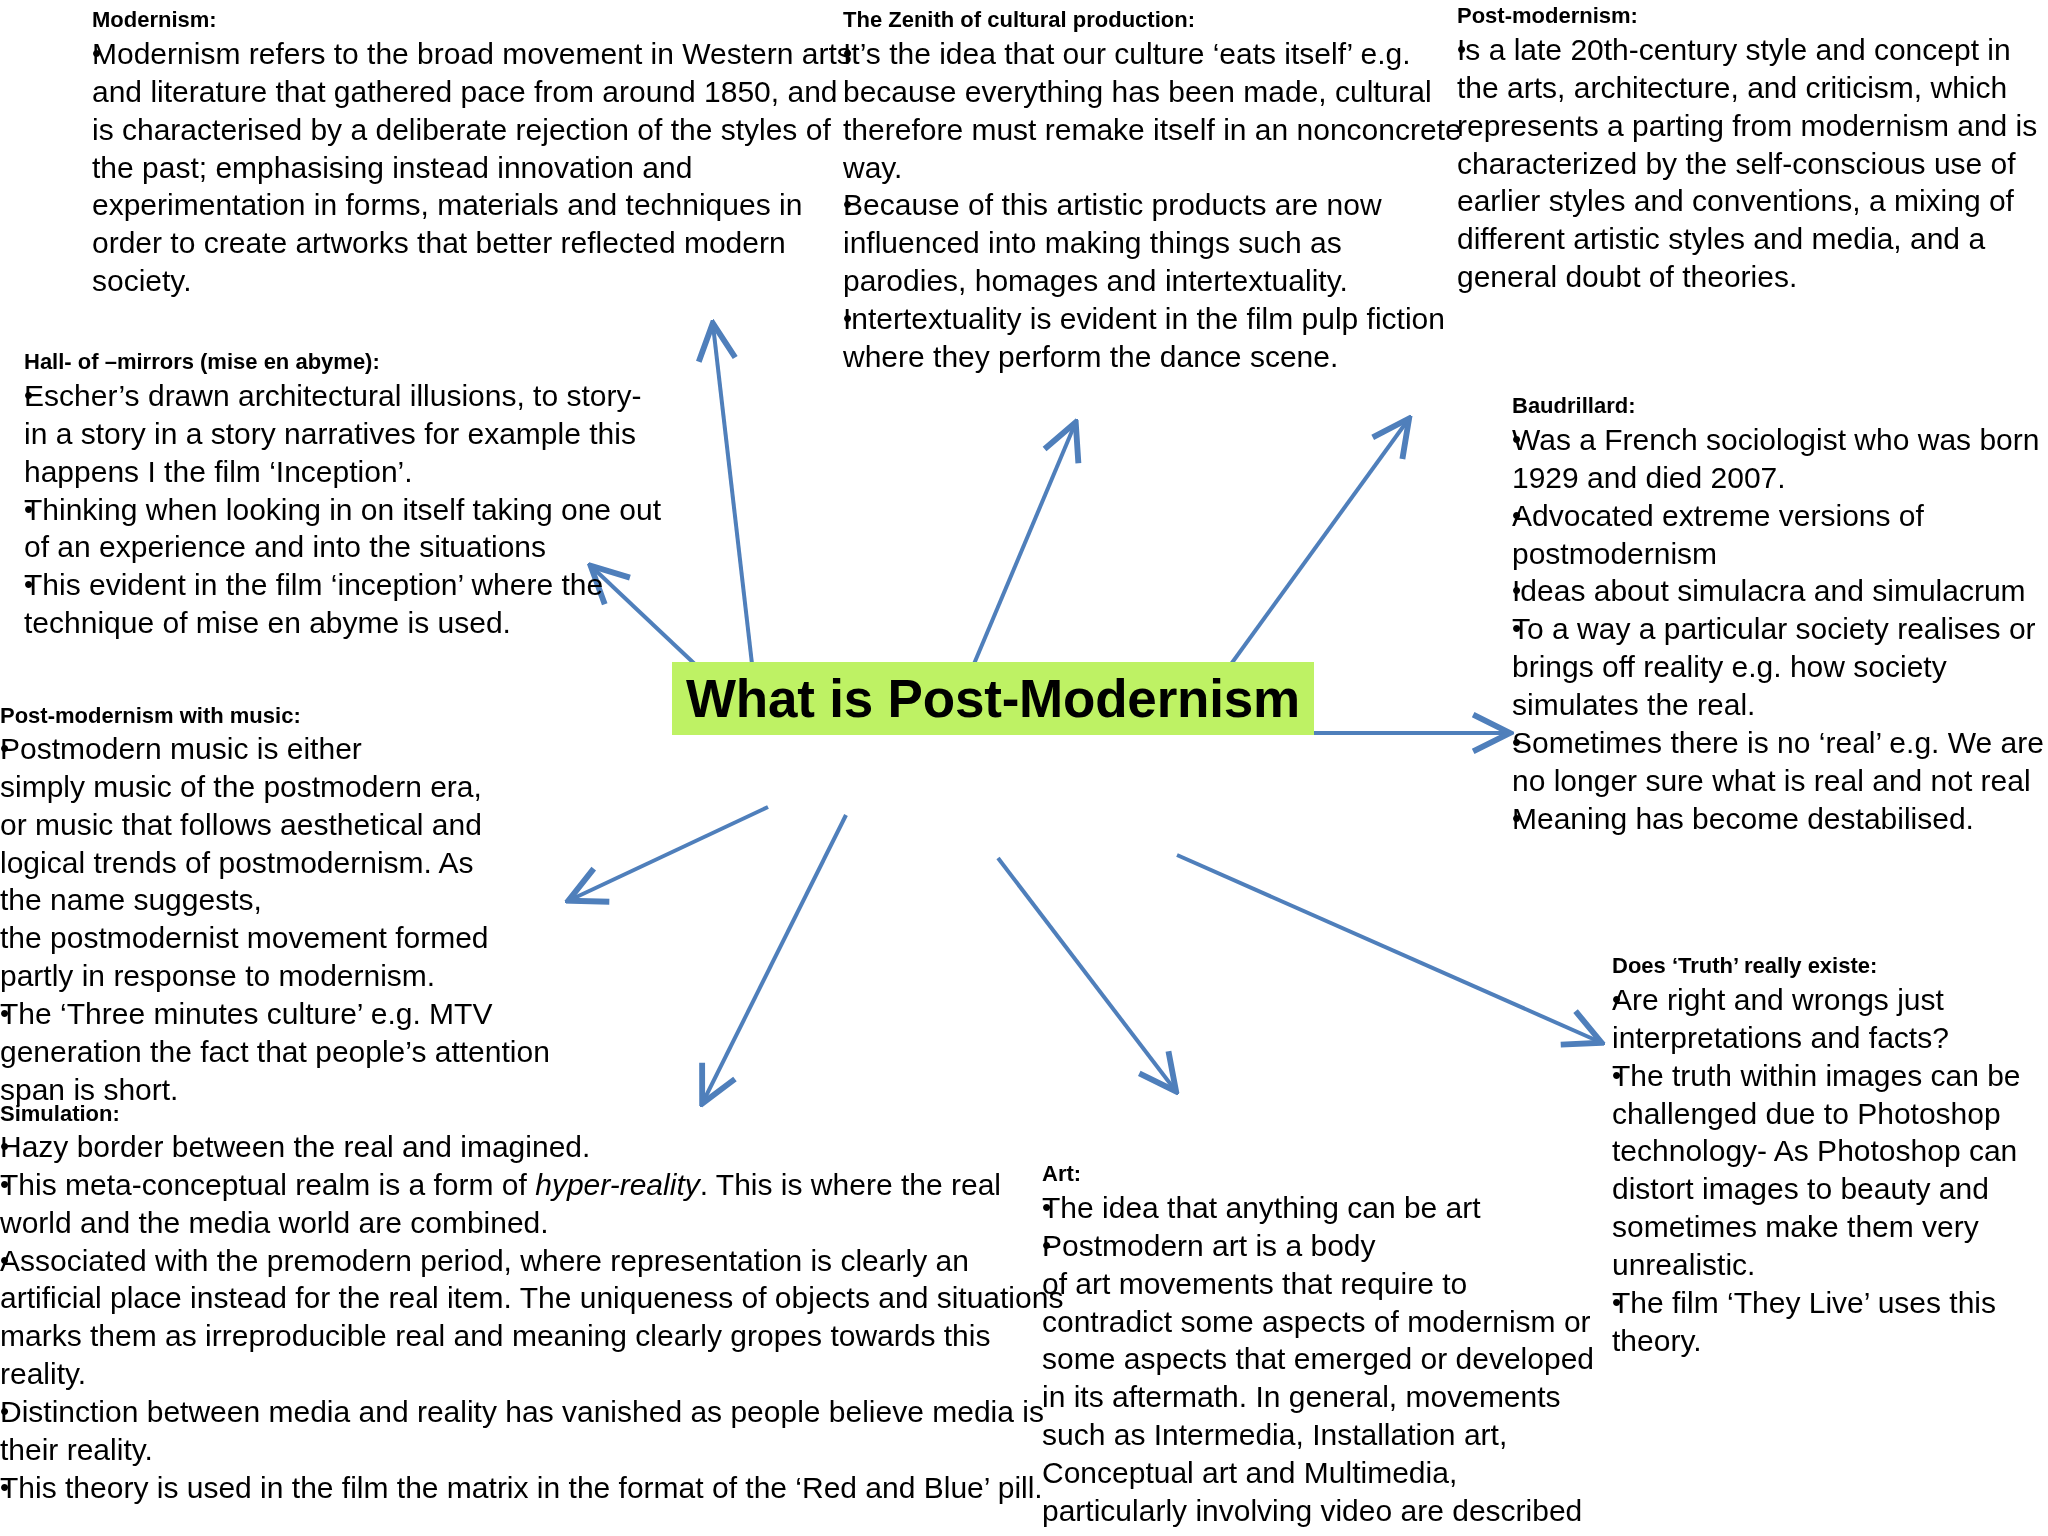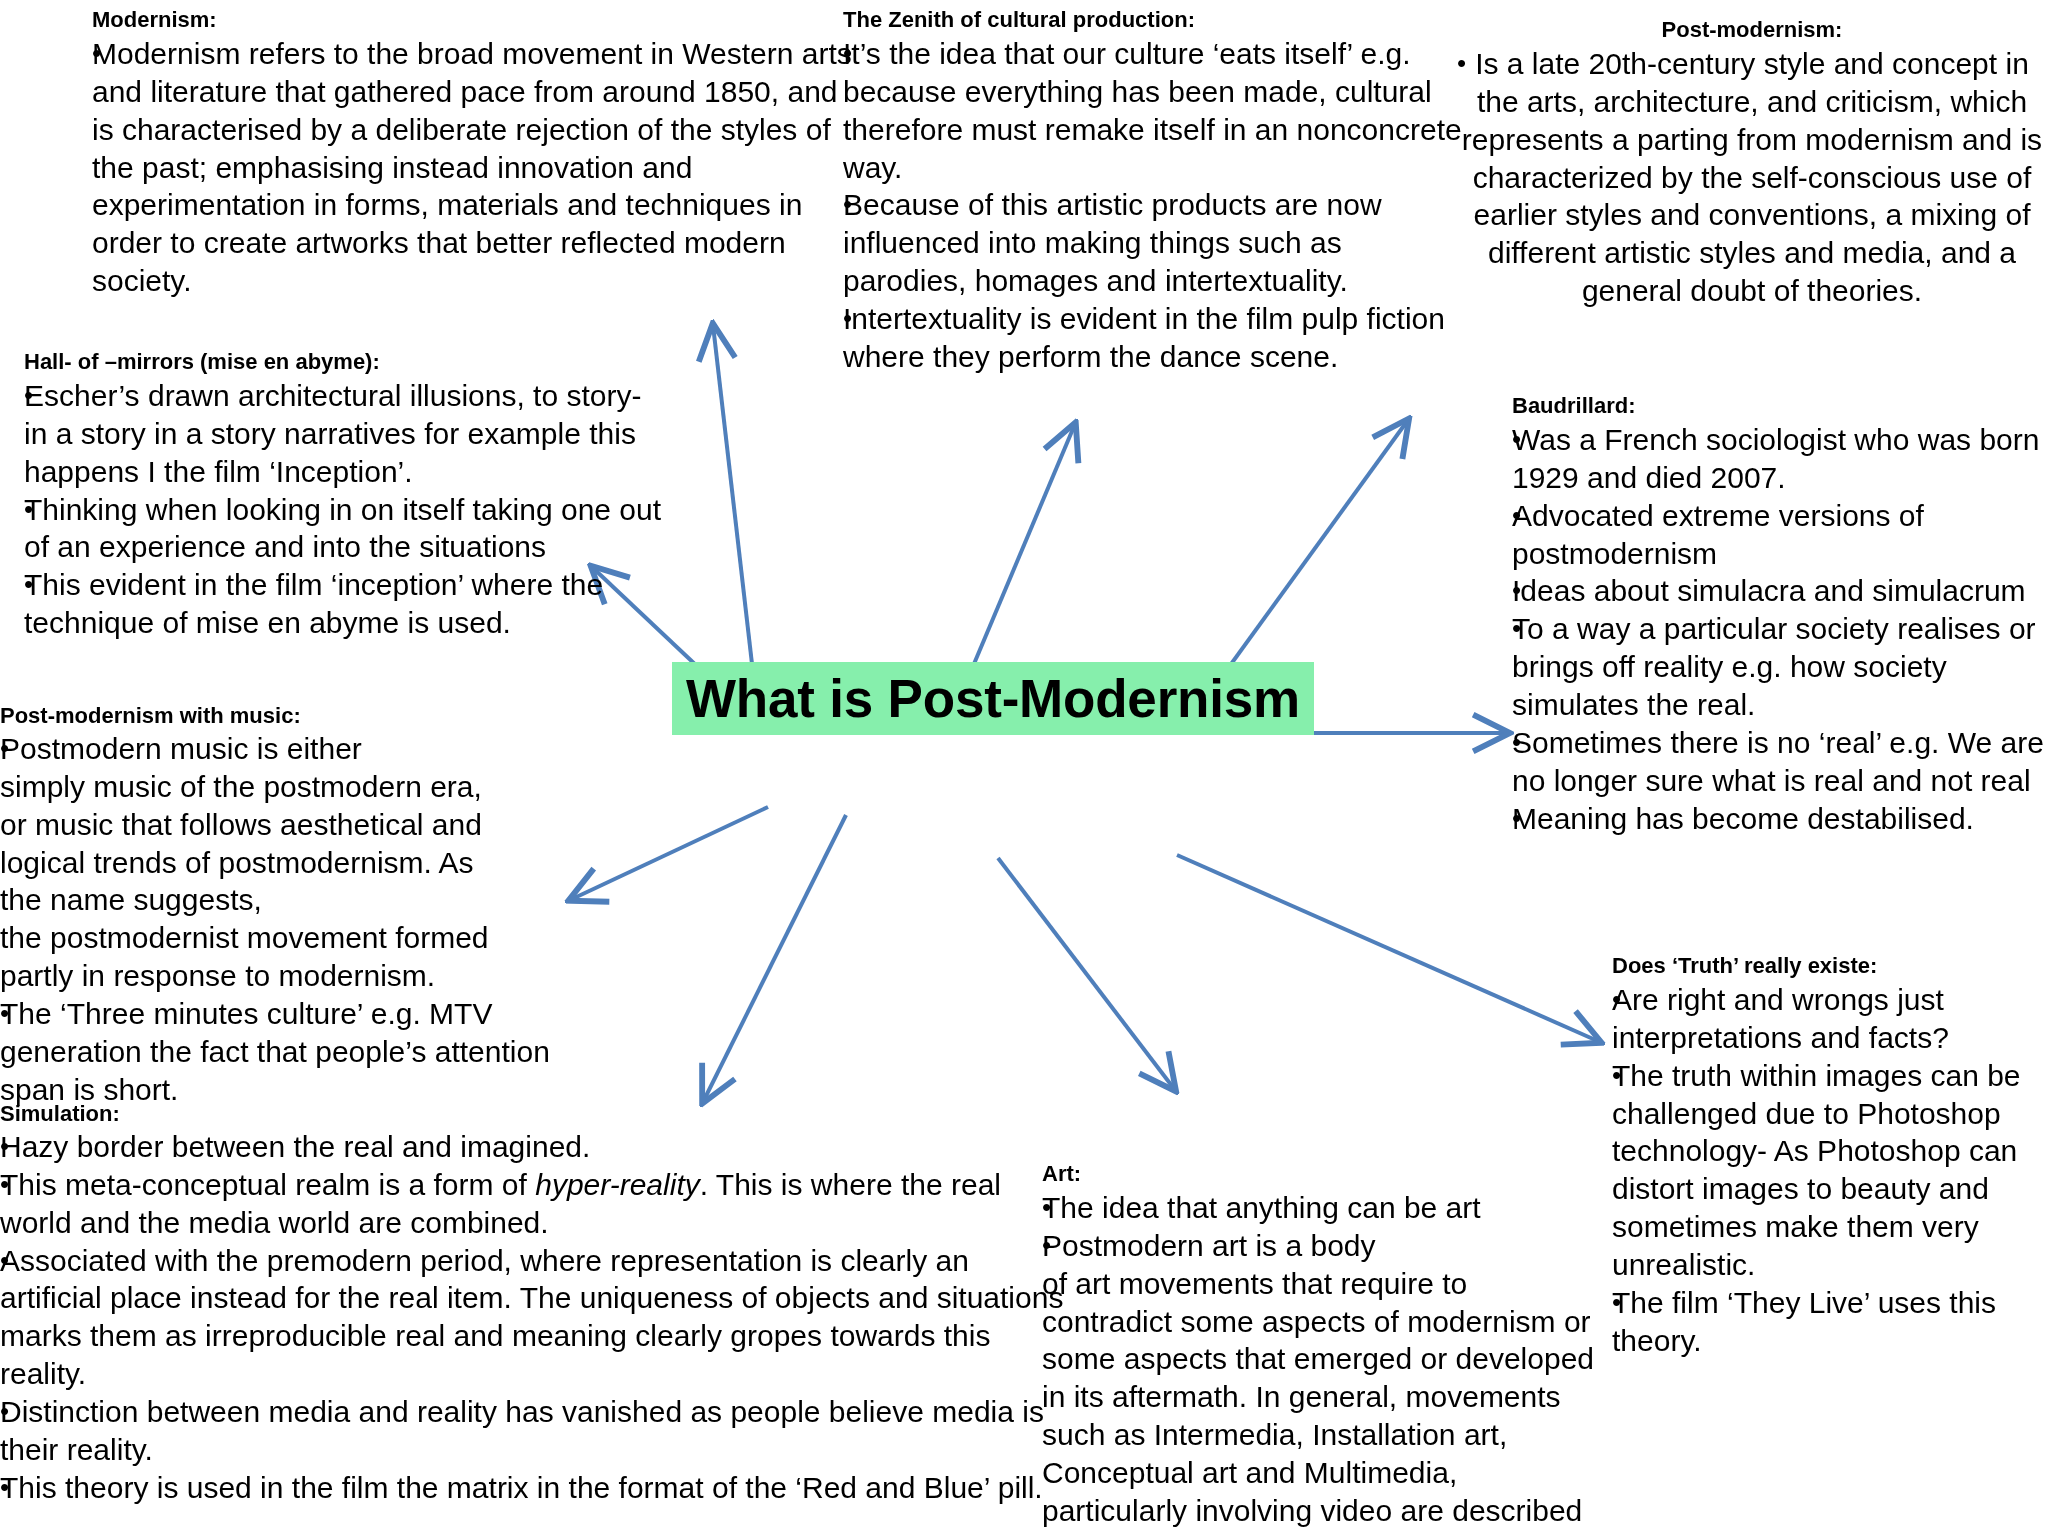--- a/index.html
+++ b/index.html
@@ -67,33 +67,33 @@
   .ind-mid > li { padding-left: 60px; }
   .ind-mid > li > .bul { left: 16px; }
 
   .center-title {
     position: absolute;
     z-index: 3;
     font-weight: bold;
     font-size: 53px;
     letter-spacing: -0.2px;
     white-space: nowrap;
-    background: #86efac;
+    background: #bef264;
     padding: 6px 14px;
   }
   em.ital { font-style: italic; }
 
   
   #blk-modernism      { left: 92px;   top: 6px;    width: 760px; }
   #blk-hall           { left: 24px;   top: 348px;  width: 640px; }
   #blk-music          { left: 0px;    top: 702px;  width: 570px; }
   #blk-simulation     { left: 0px;    top: 1100px; width: 1070px; }
   #blk-zenith         { left: 843px;  top: 6px;    width: 620px; }
   #blk-art            { left: 1042px; top: 1160px; width: 610px; }
-  #blk-postmod        { left: 1457px; top: 16px;    width: 590px; text-align: center; }
+  #blk-postmod        { left: 1457px; top: 2px;    width: 590px; }
   #blk-baudrillard    { left: 1512px; top: 392px;  width: 540px; }
   #blk-truth          { left: 1612px; top: 952px;  width: 436px; }
 
   #blk-simulation .blk-title { margin-bottom: 0; }
   #blk-music .blk-title { margin-bottom: 0; }
 </style>
 </head>
 <body>
 
 <div id="canvas">

